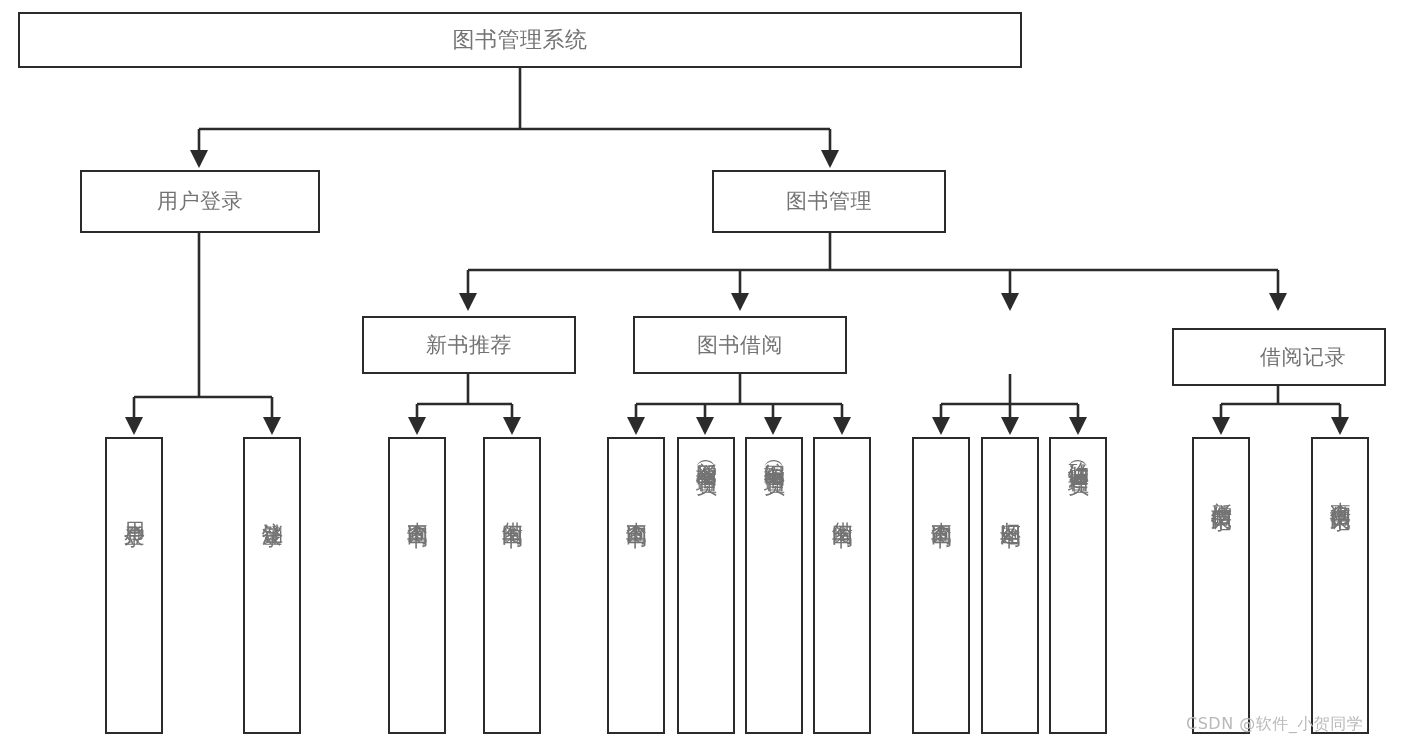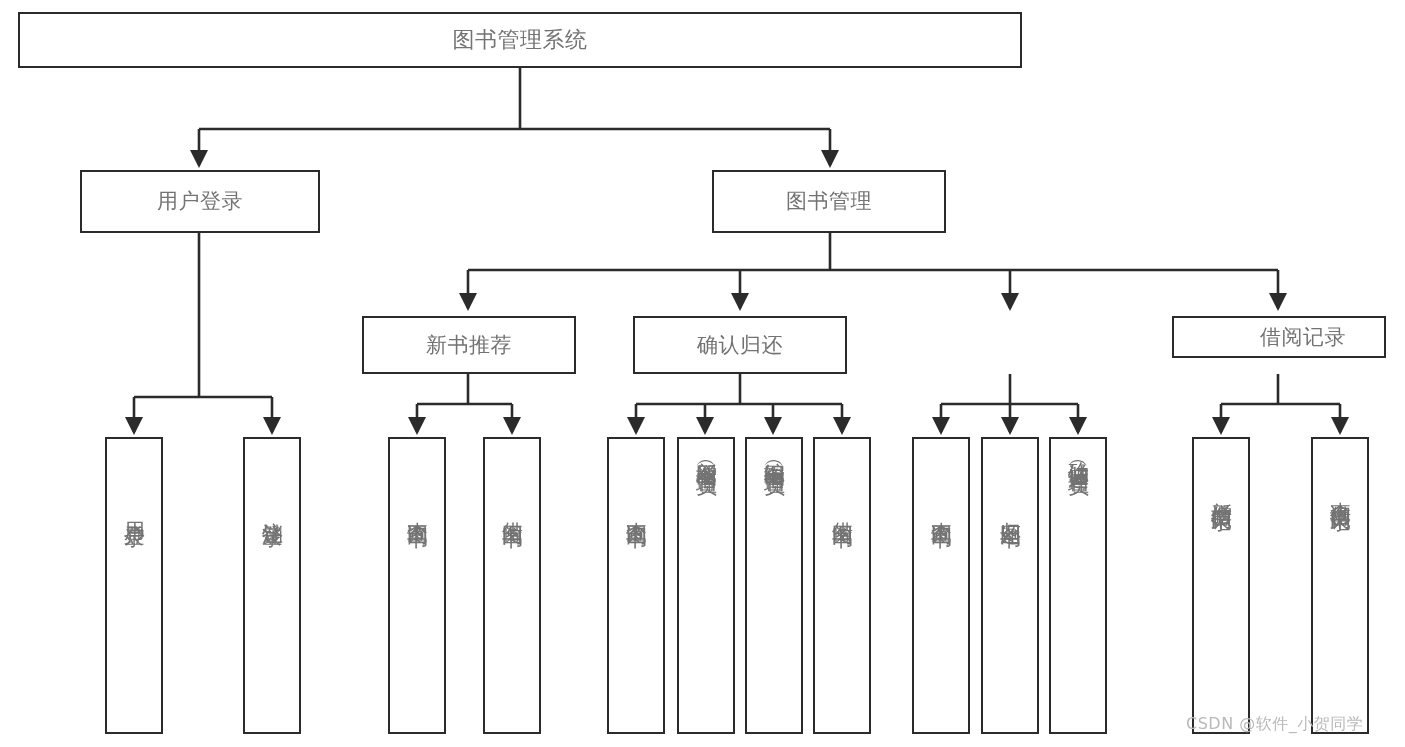--- a/index.html
+++ b/index.html
@@ -143,23 +143,23 @@
     <span class="label">用户登录</span>
   </div>
   <div class="node node-h" style="left:712px; top:170px; width:234px; height:63px;">
     <span class="label">图书管理</span>
   </div>
 
   <div class="node node-h" style="left:362px; top:316px; width:214px; height:58px;">
     <span class="label">新书推荐</span>
   </div>
   <div class="node node-h" style="left:633px; top:316px; width:214px; height:58px;">
-    <span class="label">确认归还</span>
-  </div>
-  <div class="node node-h" style="left:1172px; top:316px; width:214px; height:42px;padding-left:48px;">
+    <span class="label">图书借阅</span>
+  </div>
+  <div class="node node-h" style="left:1172px; top:328px; width:214px; height:58px;padding-left:48px;">
     <span class="label">借阅记录</span>
   </div>
 
   <div class="node node-v mid" style="left:105px; top:437px; width:58px; height:297px;">
     <span class="label">用户登录</span>
   </div>
   <div class="node node-v mid" style="left:243px; top:437px; width:58px; height:297px;">
     <span class="label">注销登录</span>
   </div>
 

